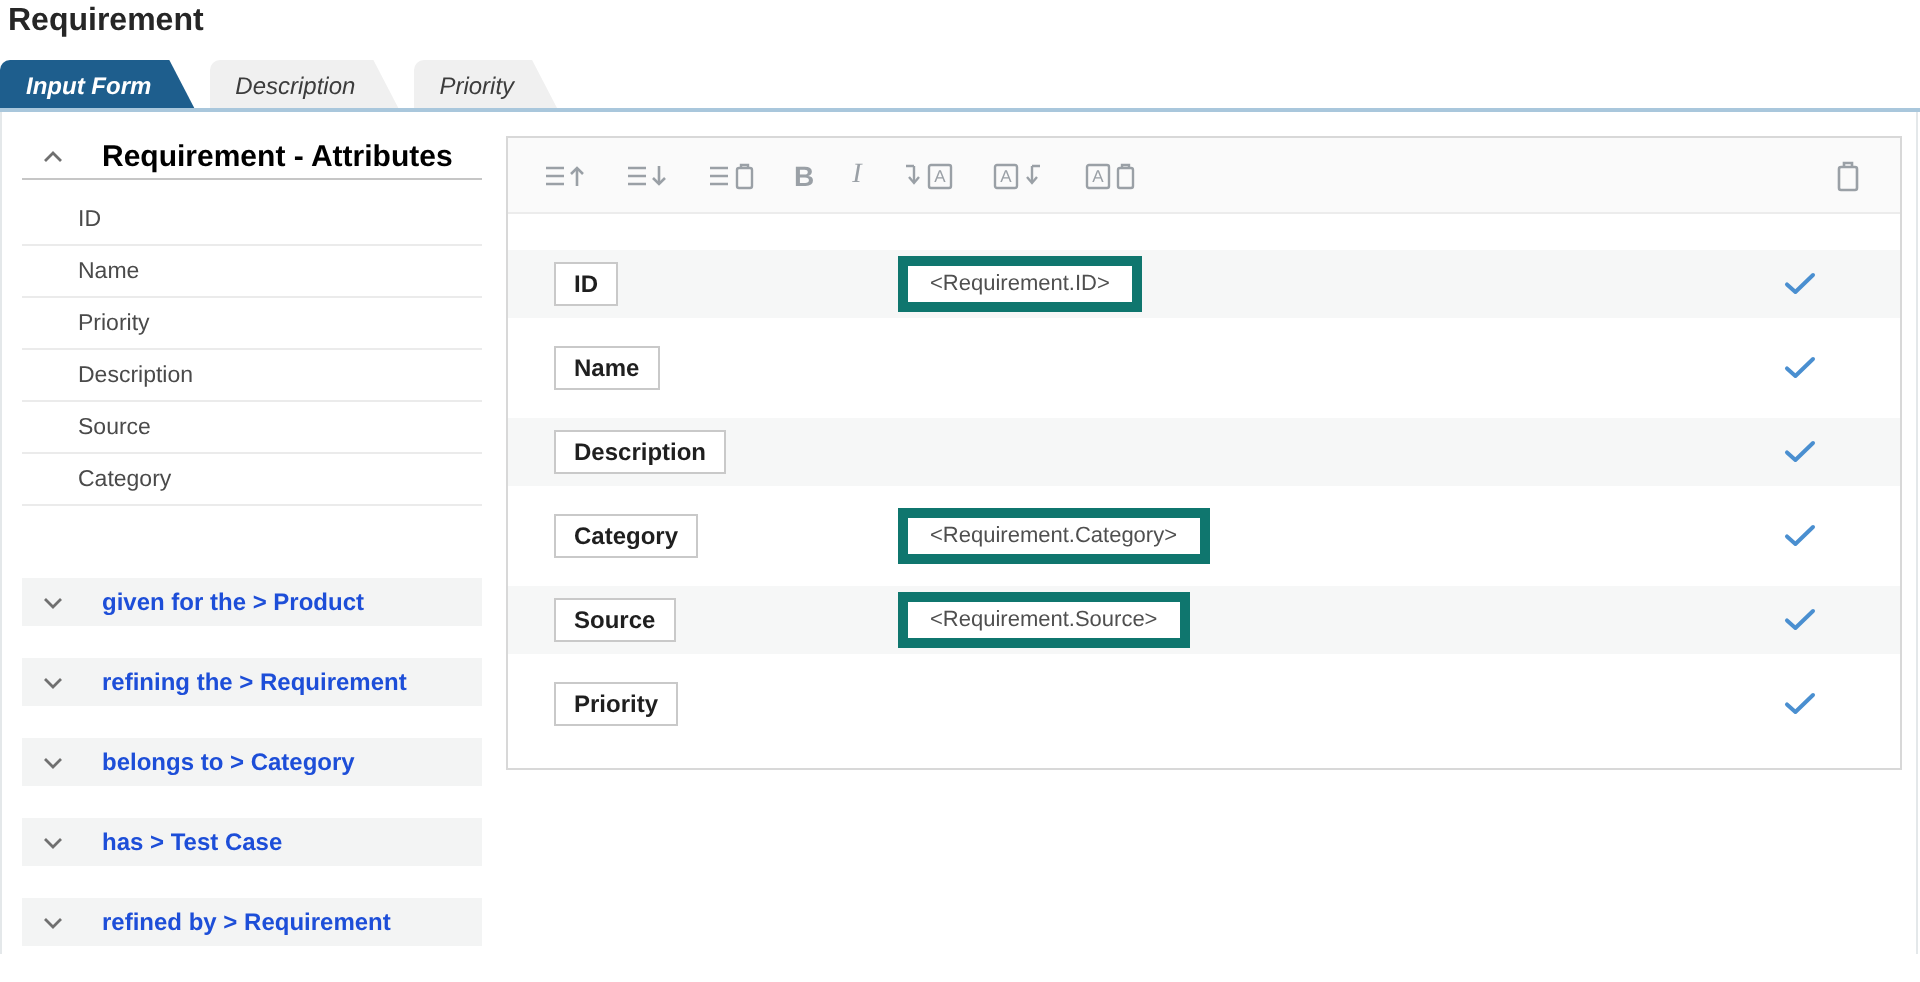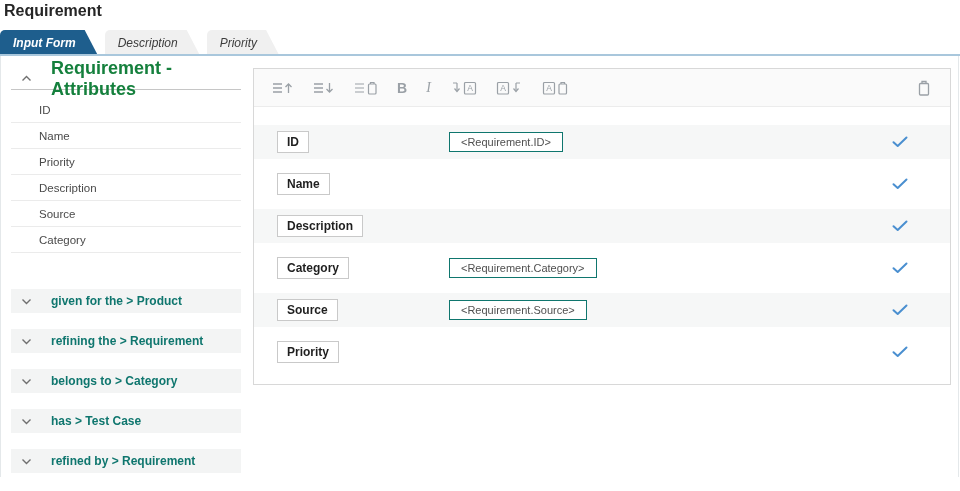--- a/index.html
+++ b/index.html
@@ -20,48 +20,48 @@
   .tab-underline { position:absolute; left:0; top:54px; width:960px; height:2px; background:#a9c7dc; }
 
   
   .content { position:absolute; left:0; top:56px; width:959px; height:434px; background:#fff;
              border-left:1px solid #e4e8ea; border-right:1px solid #e4e8ea; border-bottom:1px solid #dde2e5; }
 
   
   .sidebar { position:absolute; left:10px; top:12px; width:230px; }
   .section-header { display:flex; align-items:center; height:22px; border-bottom:1px solid #c6c6c6; cursor:default; }
   .section-header .chev { width:11px; margin:0 0 0 10px; display:flex; }
-  .section-header .sh-title { margin-left:19px; font-size:18px; font-weight:700; color:#15803d; }
+  .section-header .sh-title { margin-left:19px; font-size:15px; font-weight:700; color:#000000; }
   .attr-list { list-style:none; margin-top:7px; }
   .attr-list li { height:26px; display:flex; align-items:center; padding-left:28px;
                   font-size:11.5px; color:#4a4a4a; border-bottom:1px solid #ebebeb; cursor:default; }
   .collapsed-list { margin-top:36px; }
   .collapsed-bar { display:flex; align-items:center; height:24px; margin-bottom:16px;
                    background:#f3f4f4; cursor:default; }
   .collapsed-bar .chev { width:11px; margin-left:10px; display:flex; }
-  .collapsed-bar .cb-label { margin-left:19px; font-size:12px; font-weight:700; color:#0f766e; }
+  .collapsed-bar .cb-label { margin-left:19px; font-size:12px; font-weight:700; color:#1d4ed8; }
 
   
   .panel { position:absolute; left:252px; top:12px; width:698px; height:317px;
            border:1px solid #d8d8d8; background:#fff; }
   .toolbar { display:flex; align-items:center; height:38px; background:#fafafa;
              border-bottom:1px solid #ececec; padding:0 18px; }
   .tb-btn { display:flex; align-items:center; margin-right:19px; cursor:pointer; }
   .tb-btn:last-child { margin-right:0; }
   .tb-trash { margin-left:auto; display:flex; align-items:center; cursor:pointer; }
   .glyph-b { font-size:14px; font-weight:700; color:#9aa0a6; }
   .glyph-i { font-size:14px; font-style:italic; font-family:"Liberation Serif",serif; color:#9aa0a6; }
 
   .rows { margin-top:18px; }
   .form-row { display:flex; align-items:center; height:34px; margin-bottom:8px; padding:0 42px 0 23px; }
   .rows > div:nth-of-type(odd) { background:#f6f7f7; }
   .label-col { width:172px; display:flex; align-items:center; }
   .label-box { display:inline-block; background:#fff; border:1px solid #c9c9c9;
                padding:3px 9px; font-size:12px; font-weight:700; color:#1f1f1f; }
-  .value-box { display:inline-block; background:#fff; border:1px solid #0f766e;
+  .value-box { display:inline-block; background:#fff; border:5px solid #0f766e;
                padding:3px 11px; font-size:11px; color:#4f4f4f;text-align:center; }
   .check { margin-left:auto; display:flex; }
 
   svg { display:block; }
 </style>
 </head>
 <body>
 
 <div class="page">
 

